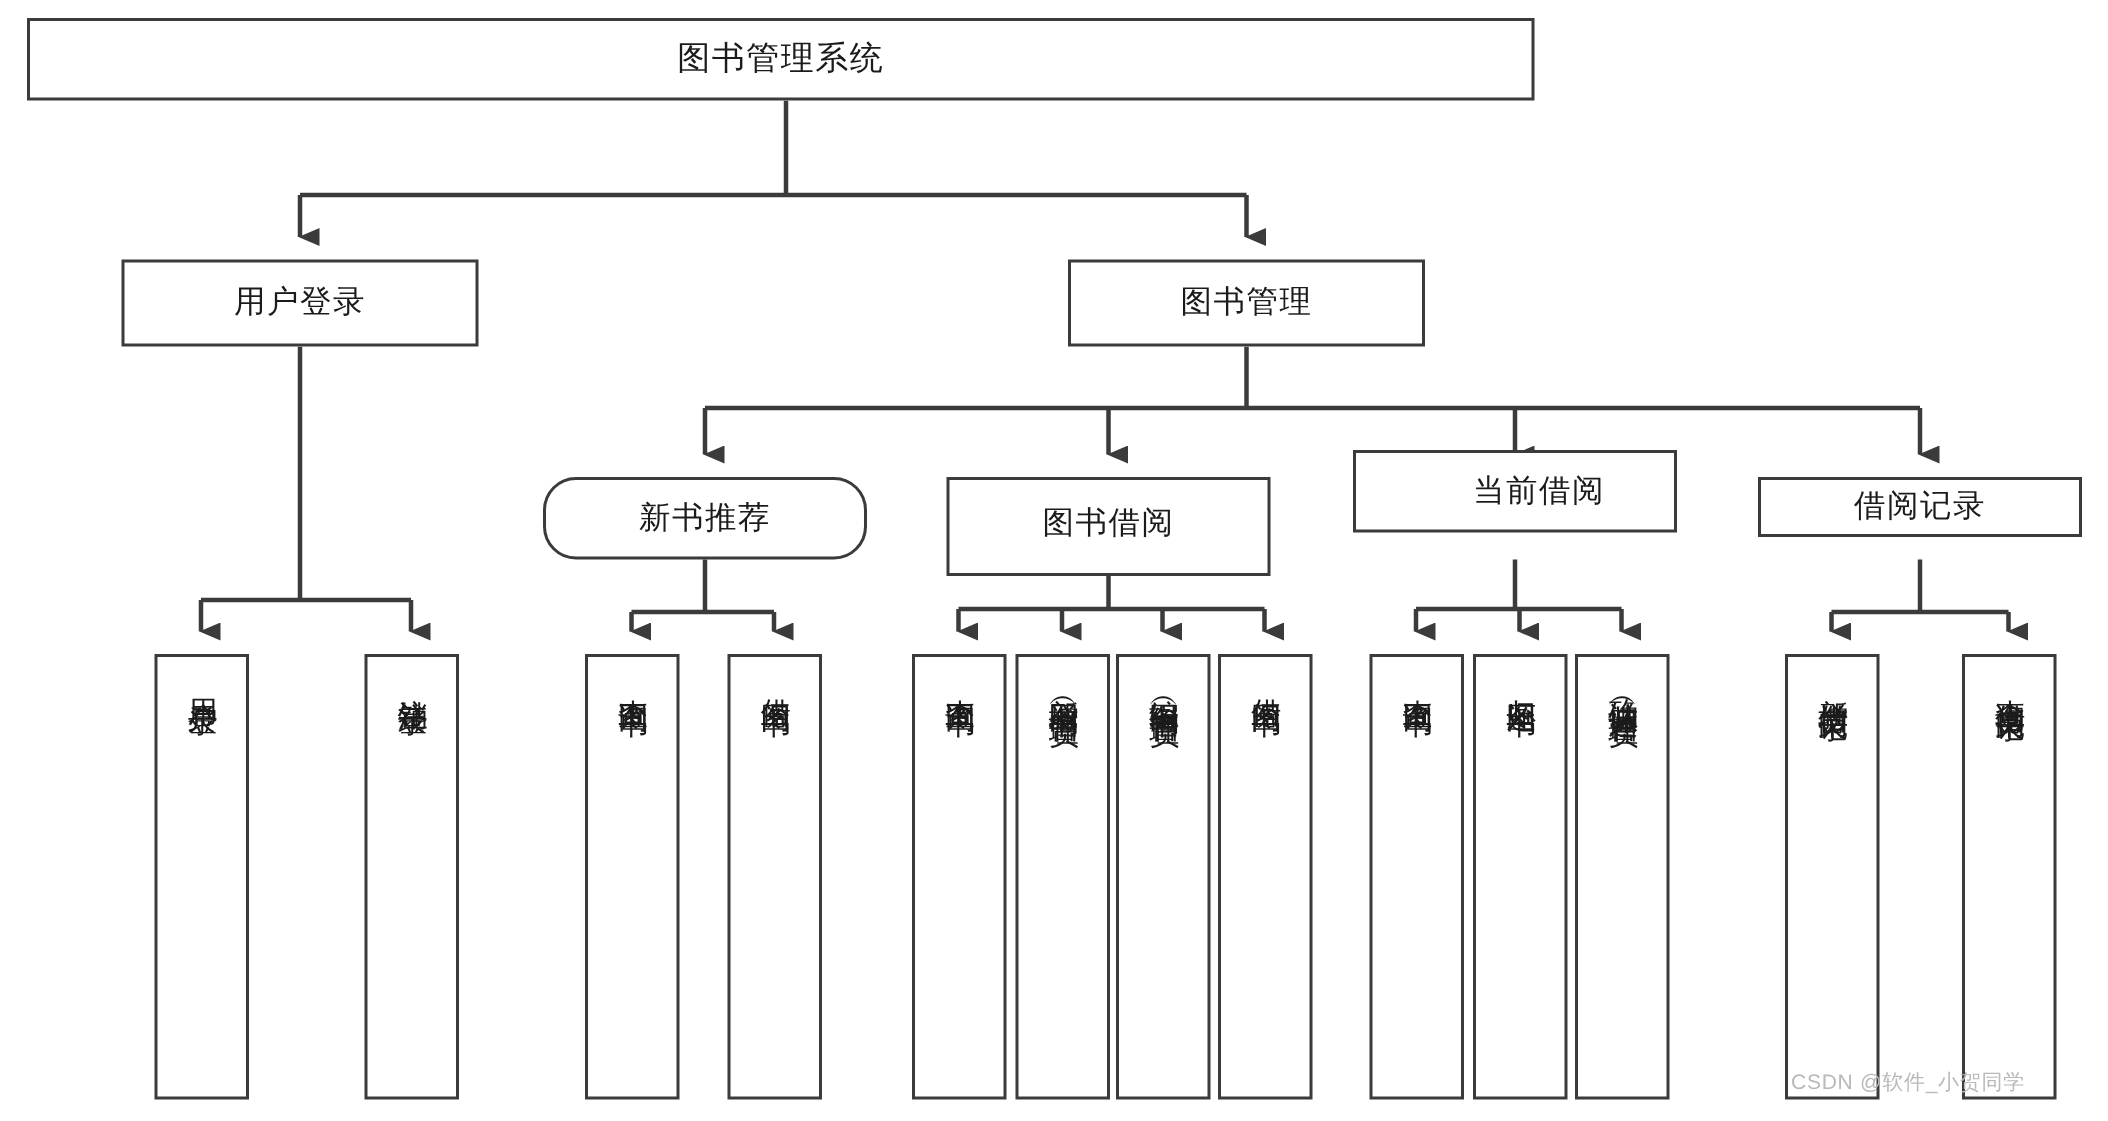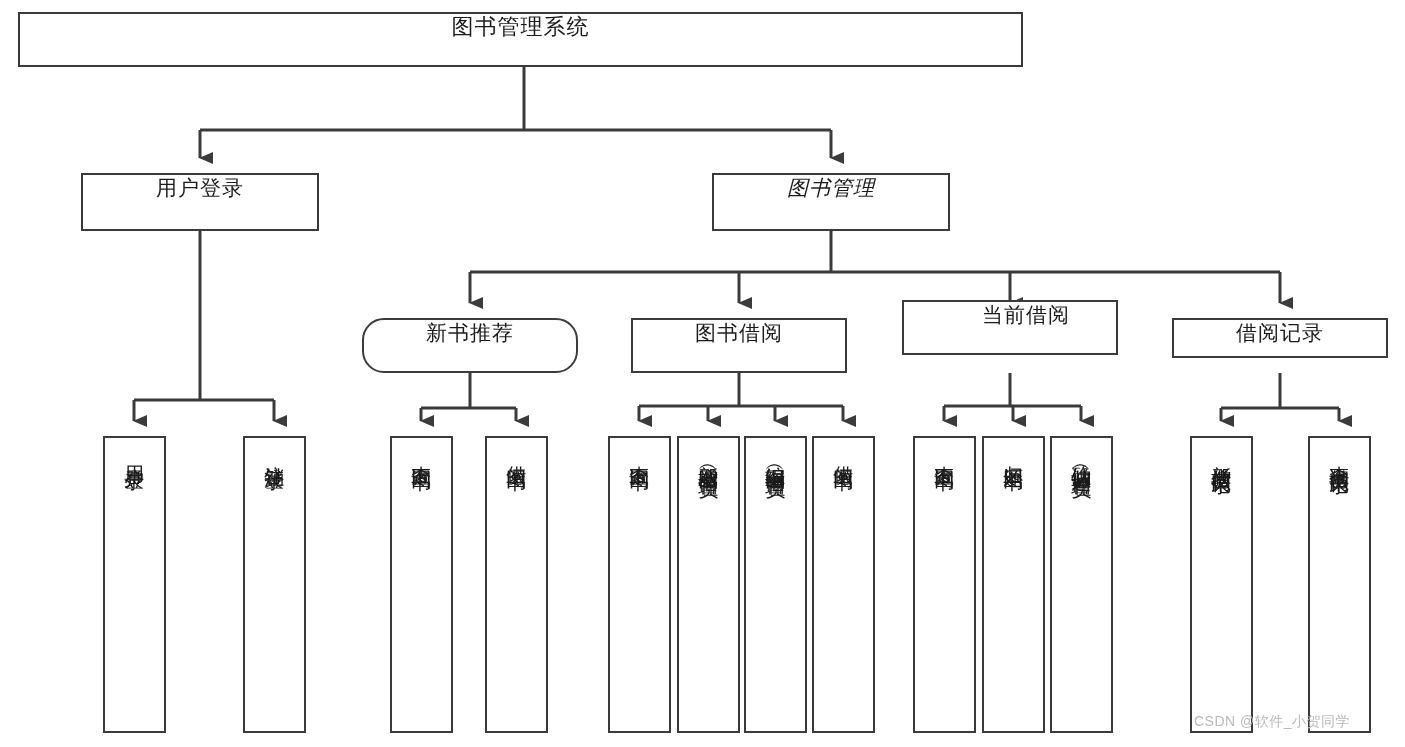--- a/index.html
+++ b/index.html
@@ -25,20 +25,21 @@
     width: 1405px;
     height: 747px;
     pointer-events: none;
   }
   .node {
     position: absolute;
     box-sizing: border-box;
     border: 2px solid #3b3b3b;
     background: #ffffff;
     display: flex;
+    align-items: center;
     justify-content: center;
     color: #1b1b1b;
   }
   .node.h {
     
     font-size: 21px;
     letter-spacing: 1px;
     line-height: 1.2;
   }
   .node.root {
@@ -122,28 +123,28 @@
     </g>
   </svg>
 
   <div class="node h root" id="node-root" style="left:18px; top:12px; width:1005px; height:55px;">
     <span>图书管理系统</span>
   </div>
 
   <div class="node h" style="left:81px; top:173px; width:238px; height:58px;">
     <span>用户登录</span>
   </div>
-  <div class="node h" style="left:712px; top:173px; width:238px; height:58px;font-style:italic;">
+  <div class="node h" style="left:712px; top:173px; width:238px; height:58px;">
     <span>图书管理</span>
   </div>
 
   <div class="node h" style="left:362px; top:318px; width:216px; height:55px;border-radius:22px;">
     <span>新书推荐</span>
   </div>
-  <div class="node h" style="left:631px; top:318px; width:216px; height:55px;">
+  <div class="node h" style="left:631px; top:318px; width:216px; height:66px;font-family:Liberation Mono, monospace;">
     <span>图书借阅</span>
   </div>
   <div class="node h" style="left:902px; top:300px; width:216px; height:55px;padding-left:32px;">
     <span>当前借阅</span>
   </div>
   <div class="node h" style="left:1172px; top:318px; width:216px; height:40px;">
     <span>借阅记录</span>
   </div>
 
   <div class="node v" style="left:103px; top:436px; width:63px; height:297px;">

